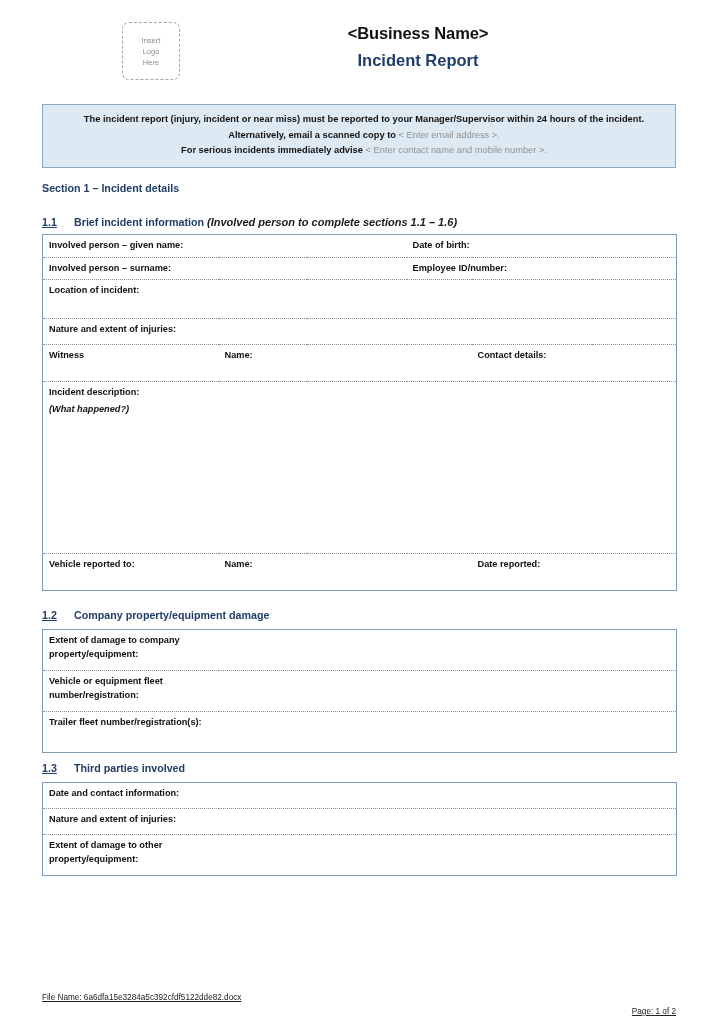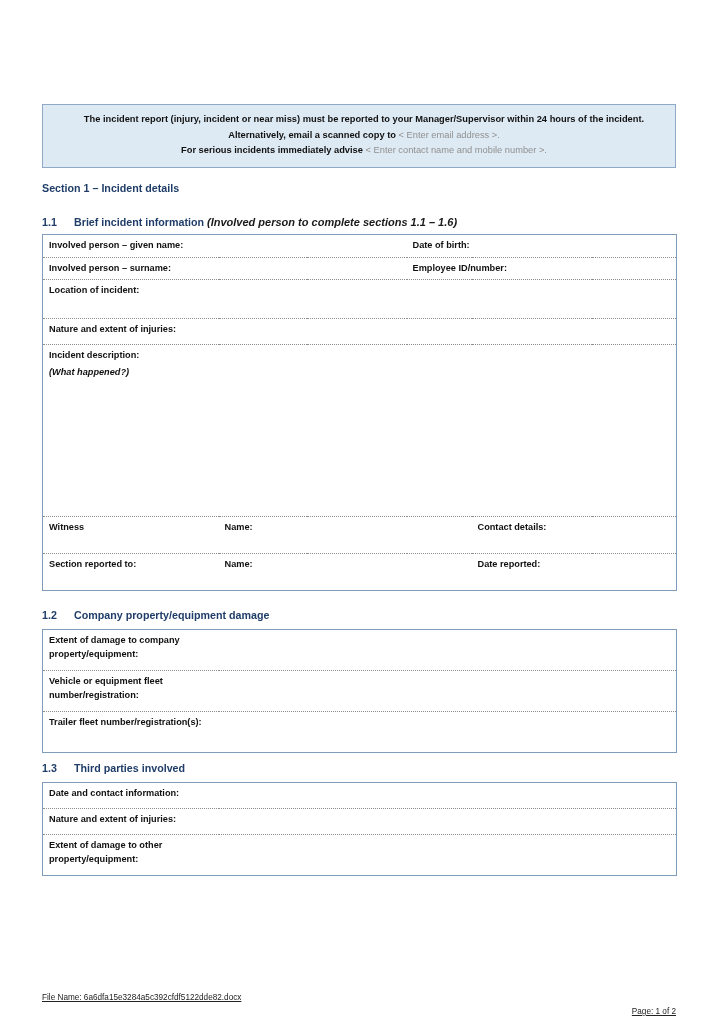--- a/index.html
+++ b/index.html
@@ -93,21 +93,21 @@
     font-weight: bold;
     color: #1f3d68;
   }
   .sub-h {
     position: absolute;
     left: 42px;
     font-size: 10.7px;
     font-weight: bold;
     color: #1f3d68;
   }
-  .sub-h .num { display: inline-block; width: 32px; }
+  .sub-h .num { display: inline-block; width: 32px; text-decoration: underline; }
   .sub-h .hint {
     font-size: 11px;
     font-style: italic;
     font-weight: bold;
     color: #1a1a1a;
     text-align: right;
   }
 
   
   table.form {
@@ -150,20 +150,31 @@
   }
   .footer .row { display: flex; justify-content: space-between; }
   .footer .left { text-align: left; margin-top: 24px; }
   .footer .right { text-align: right; }
 </style>
 </head>
 <body>
 
 <div class="page">
 
+  <div class="header">
+    <div class="logo-box">
+      <span>Insert</span>
+      <span>Logo</span>
+      <span>Here</span>
+    </div>
+    <div class="title-block">
+      <div class="biz-name">&lt;Business Name&gt;</div>
+      <div class="doc-title">Incident Report</div>
+    </div>
+  </div>
 
   <div class="notice">
     <div>
       <span class="b">The incident report (injury, incident or near miss) must be reported to your Manager/Supervisor within 24 hours of the incident. Alternatively, email a scanned copy to</span>
       <span class="ph">&lt; Enter email address &gt;.</span>
     </div>
     <div>
       <span class="b">For serious incidents immediately advise</span>
       <span class="ph">&lt; Enter contact name and mobile number &gt;.</span>
     </div>
@@ -200,35 +211,35 @@
     </tr>
     <tr>
       <td class="lbl" style="height:30px;">Location of incident:</td>
       <td class="inp" colspan="5"></td>
     </tr>
     <tr>
       <td class="lbl" style="height:17px;">Nature and extent of injuries:</td>
       <td class="inp" colspan="5"></td>
     </tr>
     <tr>
+      <td class="lbl" style="height:28px;">Witness</td>
+      <td class="lbl">Name:</td>
+      <td class="inp" colspan="2"></td>
+      <td class="lbl">Contact details:</td>
+      <td class="inp"></td>
+    </tr>
+    <tr>
       <td class="lbl" style="height:163px;">
         <span class="lbl-2">Incident description:</span>
         <span class="note-it">(What happened?)</span>
       </td>
       <td class="inp" colspan="5"></td>
     </tr>
     <tr>
-      <td class="lbl" style="height:28px;">Witness</td>
-      <td class="lbl">Name:</td>
-      <td class="inp" colspan="2"></td>
-      <td class="lbl">Contact details:</td>
-      <td class="inp"></td>
-    </tr>
-    <tr>
-      <td class="lbl" style="height:28px;">Section reported to:</td>
+      <td class="lbl" style="height:28px;">Vehicle reported to:</td>
       <td class="lbl">Name:</td>
       <td class="inp" colspan="2"></td>
       <td class="lbl">Date reported:</td>
       <td class="inp"></td>
     </tr>
   </tbody>
     </table>
 
   <div class="sub-h" style="top:609px;">
     <span class="num">1.2</span><span>Company property/equipment damage</span>

